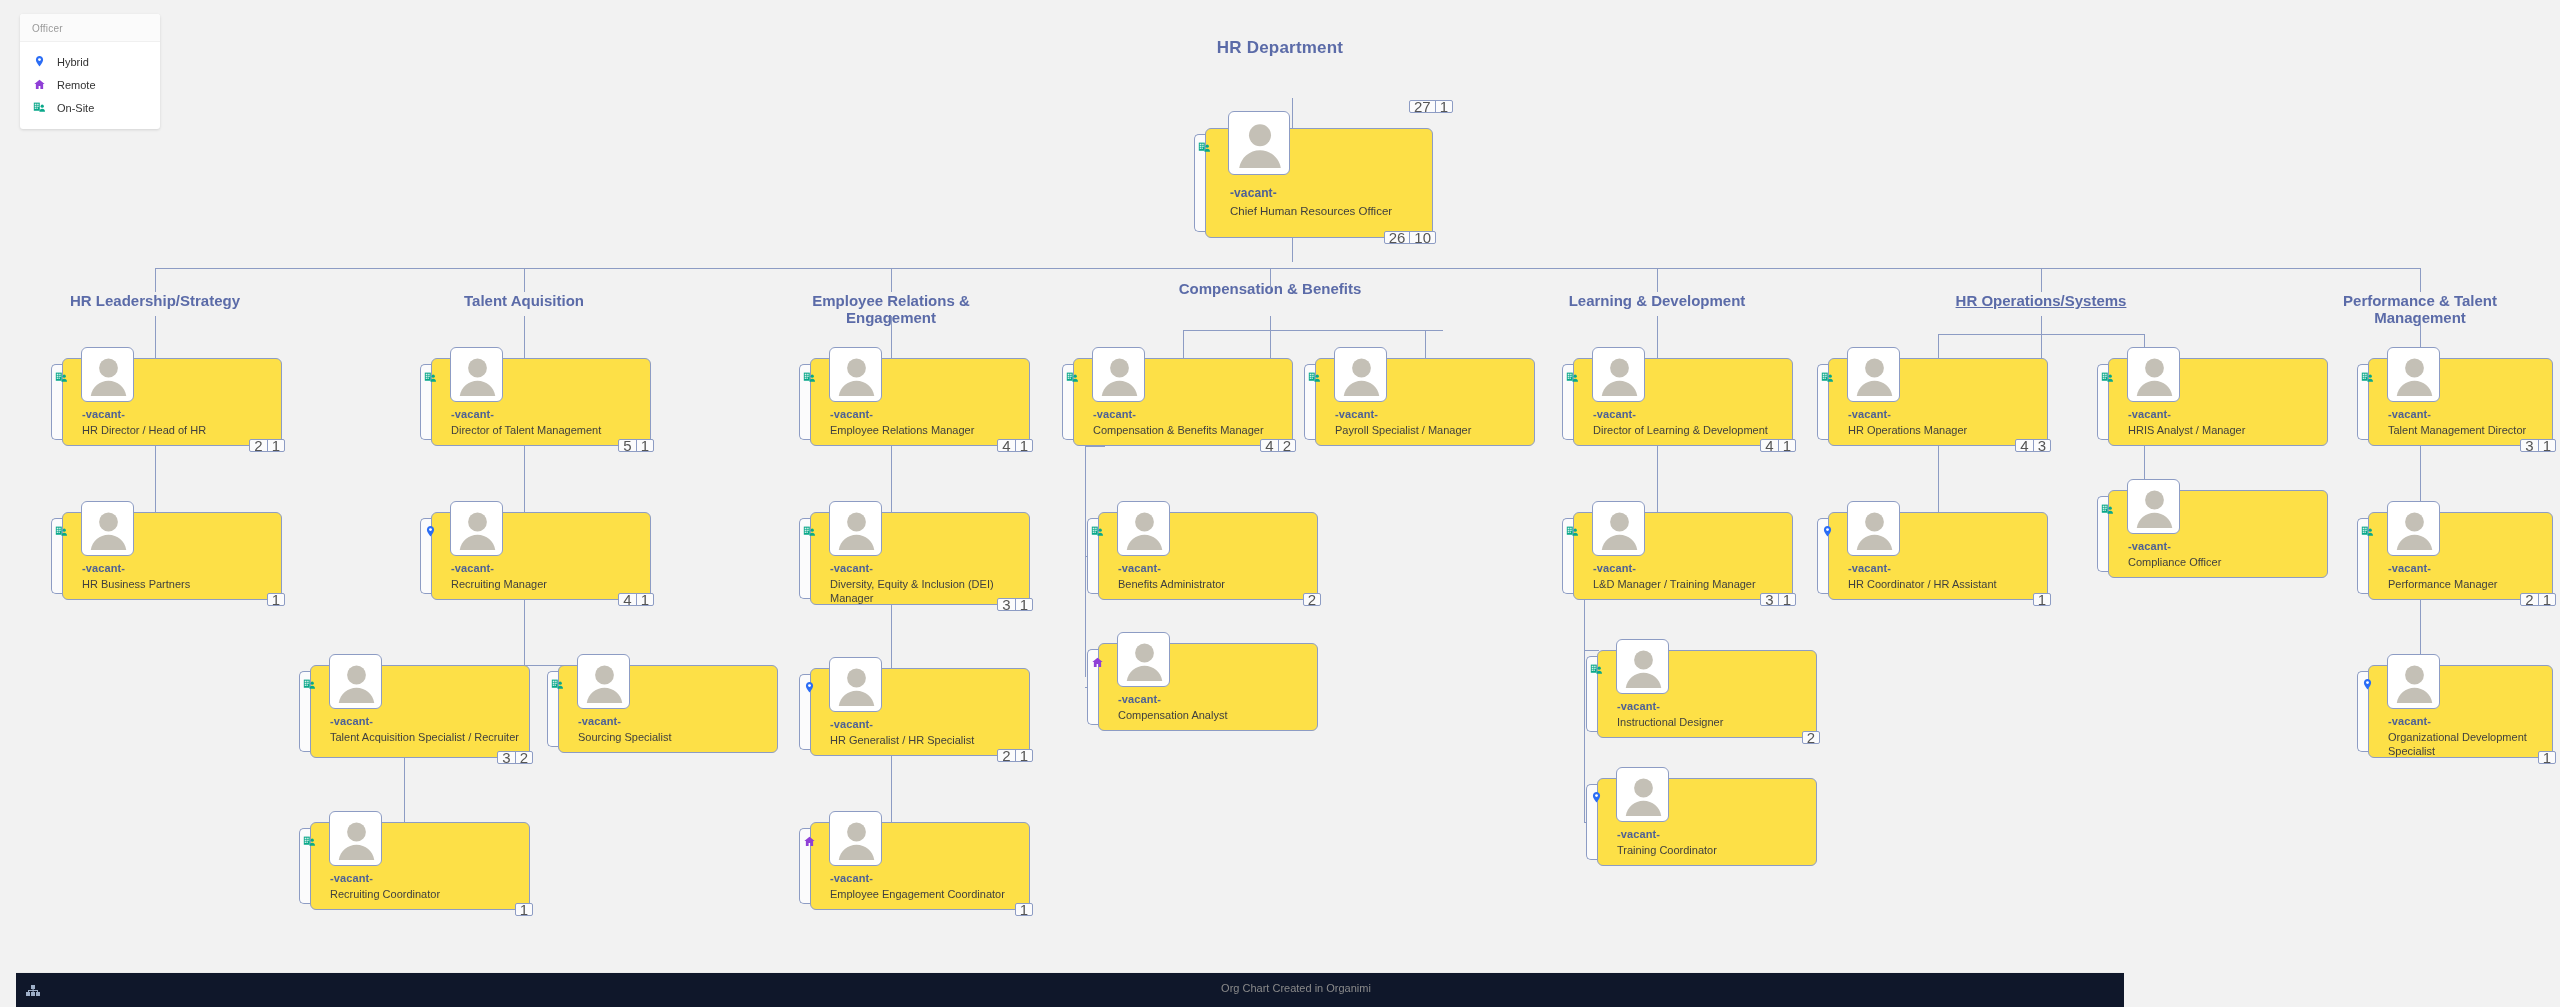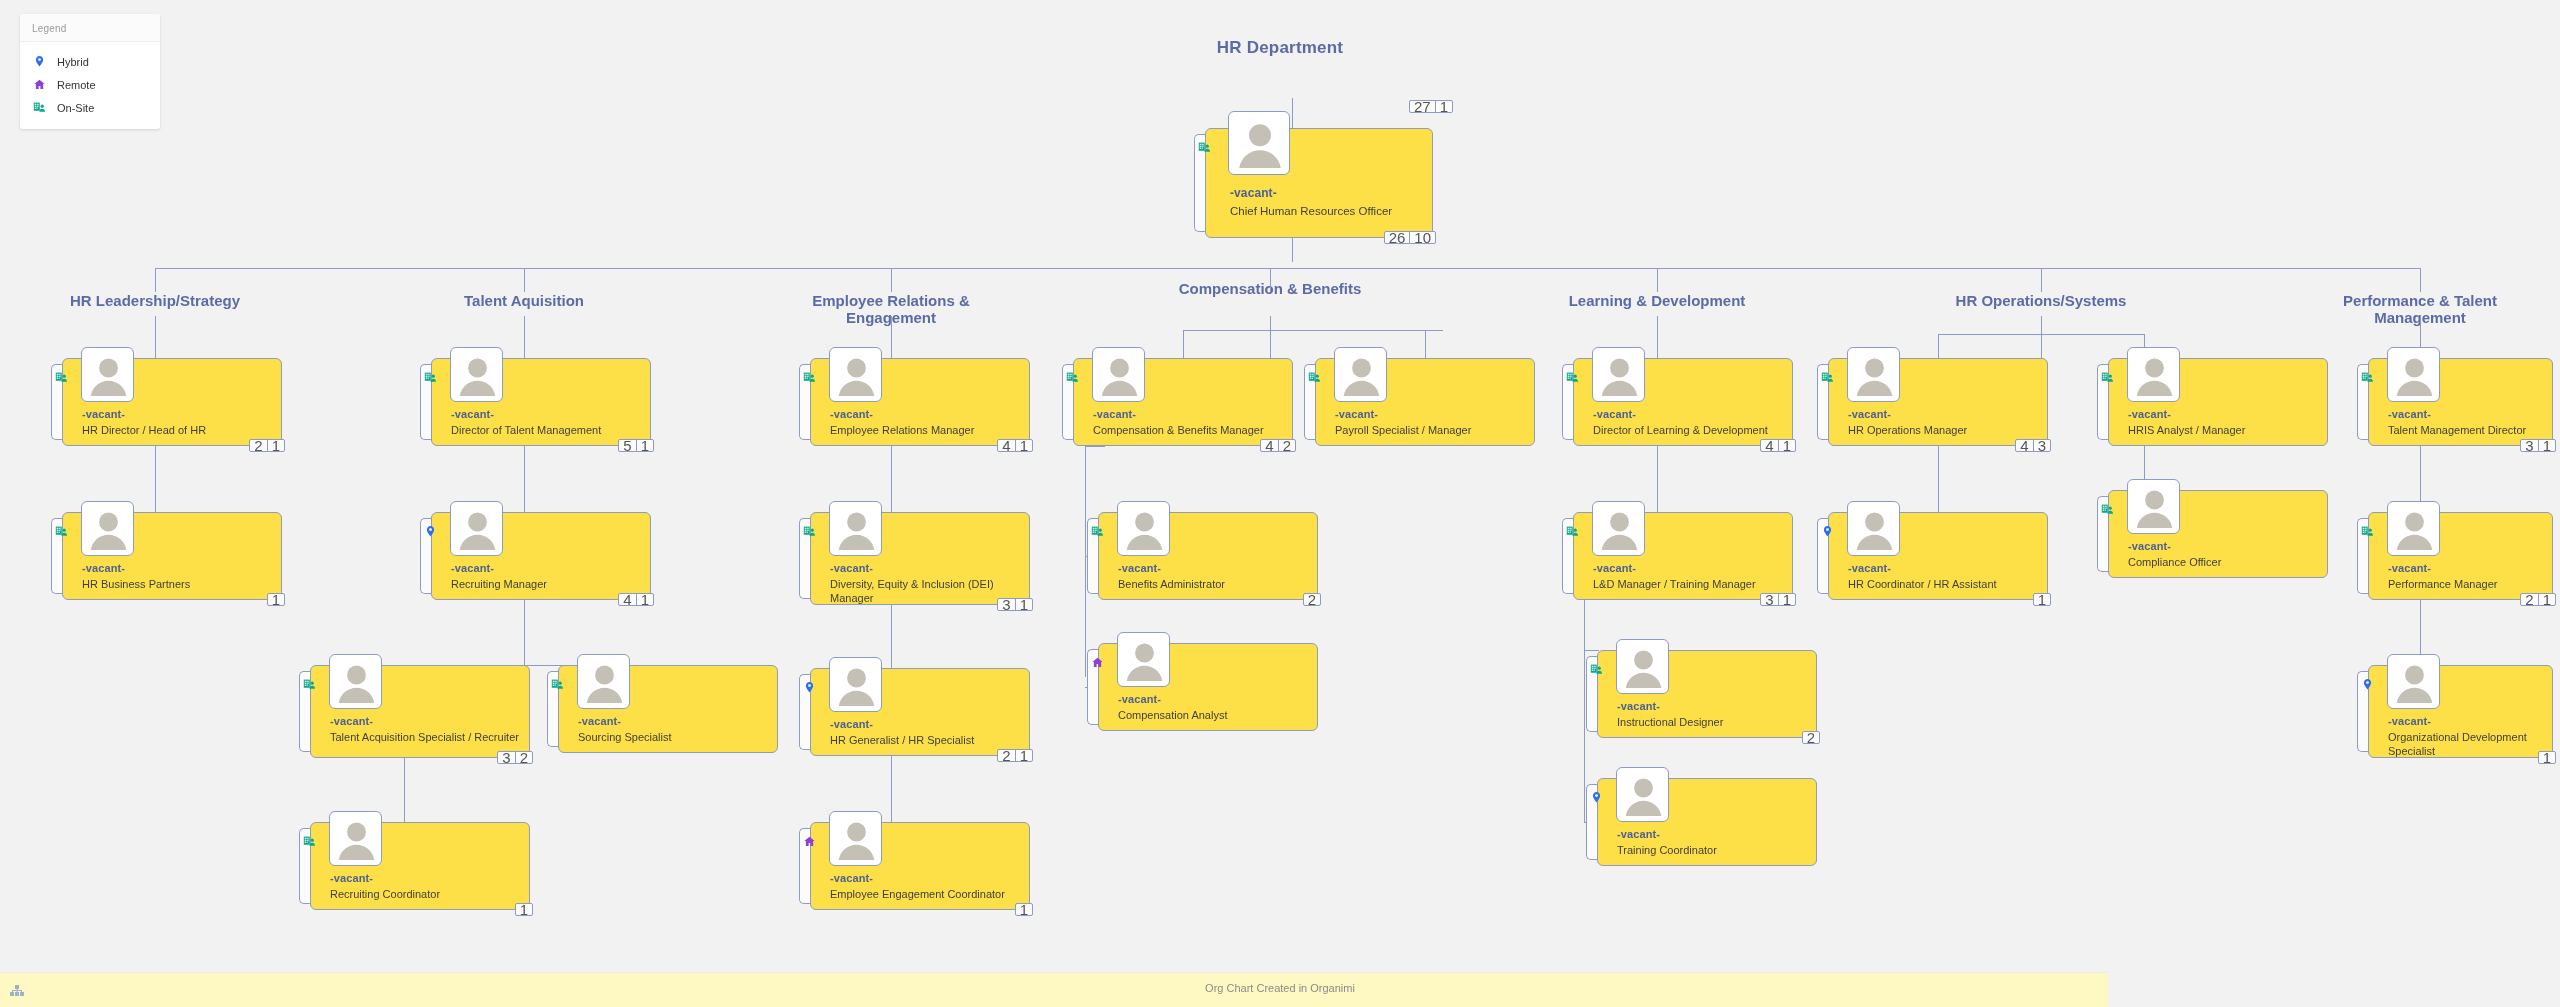--- a/index.html
+++ b/index.html
@@ -169,25 +169,25 @@
     padding: 0 4px;
     min-width: 14px;
     text-align: center;
     border-right: 1px solid #8d9cc4;
   }
   .badge span:last-child { border-right: none; }
 
   
   .footer-bar {
     position: absolute;
-    left: 0;
+    left: 16px;
     bottom: 0;
     width: 2108px;
     height: 35px;
-    background: #fef9c3;
+    background: #0f172a;
     border-top: 1px solid #ececec;
     z-index: 50;
   }
   .footer-text {
     position: absolute;
     left: 0; top: 9px;
     width: 2560px;
     text-align: center;
     font-size: 11px;
     color: #8a8a8a;
@@ -199,21 +199,21 @@
     width: 18px;
     height: 18px;
   }
 </style>
 </head>
 <body>
 
 <div id="canvas">
 
   <div class="legend">
-    <div class="legend-title">Legend</div>
+    <div class="legend-title">Officer</div>
     <div class="legend-body" id="legend-body">
         <div class="legend-row">
           <span class="legend-ico">
             <svg width="13" height="13" viewBox="0 0 24 24">
               <path fill="#2b6df5" d="M12 2C8.3 2 5.4 4.9 5.4 8.6c0 4.9 6.6 12.4 6.6 12.4s6.6-7.5 6.6-12.4C18.6 4.9 15.7 2 12 2z"></path>
               <circle cx="12" cy="8.5" r="2.6" fill="#ffffff"></circle>
             </svg>
           </span>
           <span class="legend-label">Hybrid</span>
         </div>
@@ -300,21 +300,21 @@
       <div class="group-header" style="left: 741px; top: 292px; width: 300px;">
         <div>Employee Relations &amp;</div>
         <div>Engagement</div>
       </div>
       <div class="group-header" style="left: 1120px; top: 280px; width: 300px;">
         <div>Compensation &amp; Benefits</div>
       </div>
       <div class="group-header" style="left: 1507px; top: 292px; width: 300px;">
         <div>Learning &amp; Development</div>
       </div>
-      <div class="group-header" style="left: 1891px; top: 292px; width: 300px;">
+      <div class="group-header" style="left: 1891px; top: 292px; width: 300px; text-decoration: underline;">
         <div>HR Operations/Systems</div>
       </div>
       <div class="group-header" style="left: 2270px; top: 292px; width: 300px;">
         <div>Performance &amp; Talent</div>
         <div>Management</div>
       </div>
     </div>
 
   <div id="nodes">
       <div class="node" style="left: 1205px; top: 128px; width: 228px; height: 110px;">

